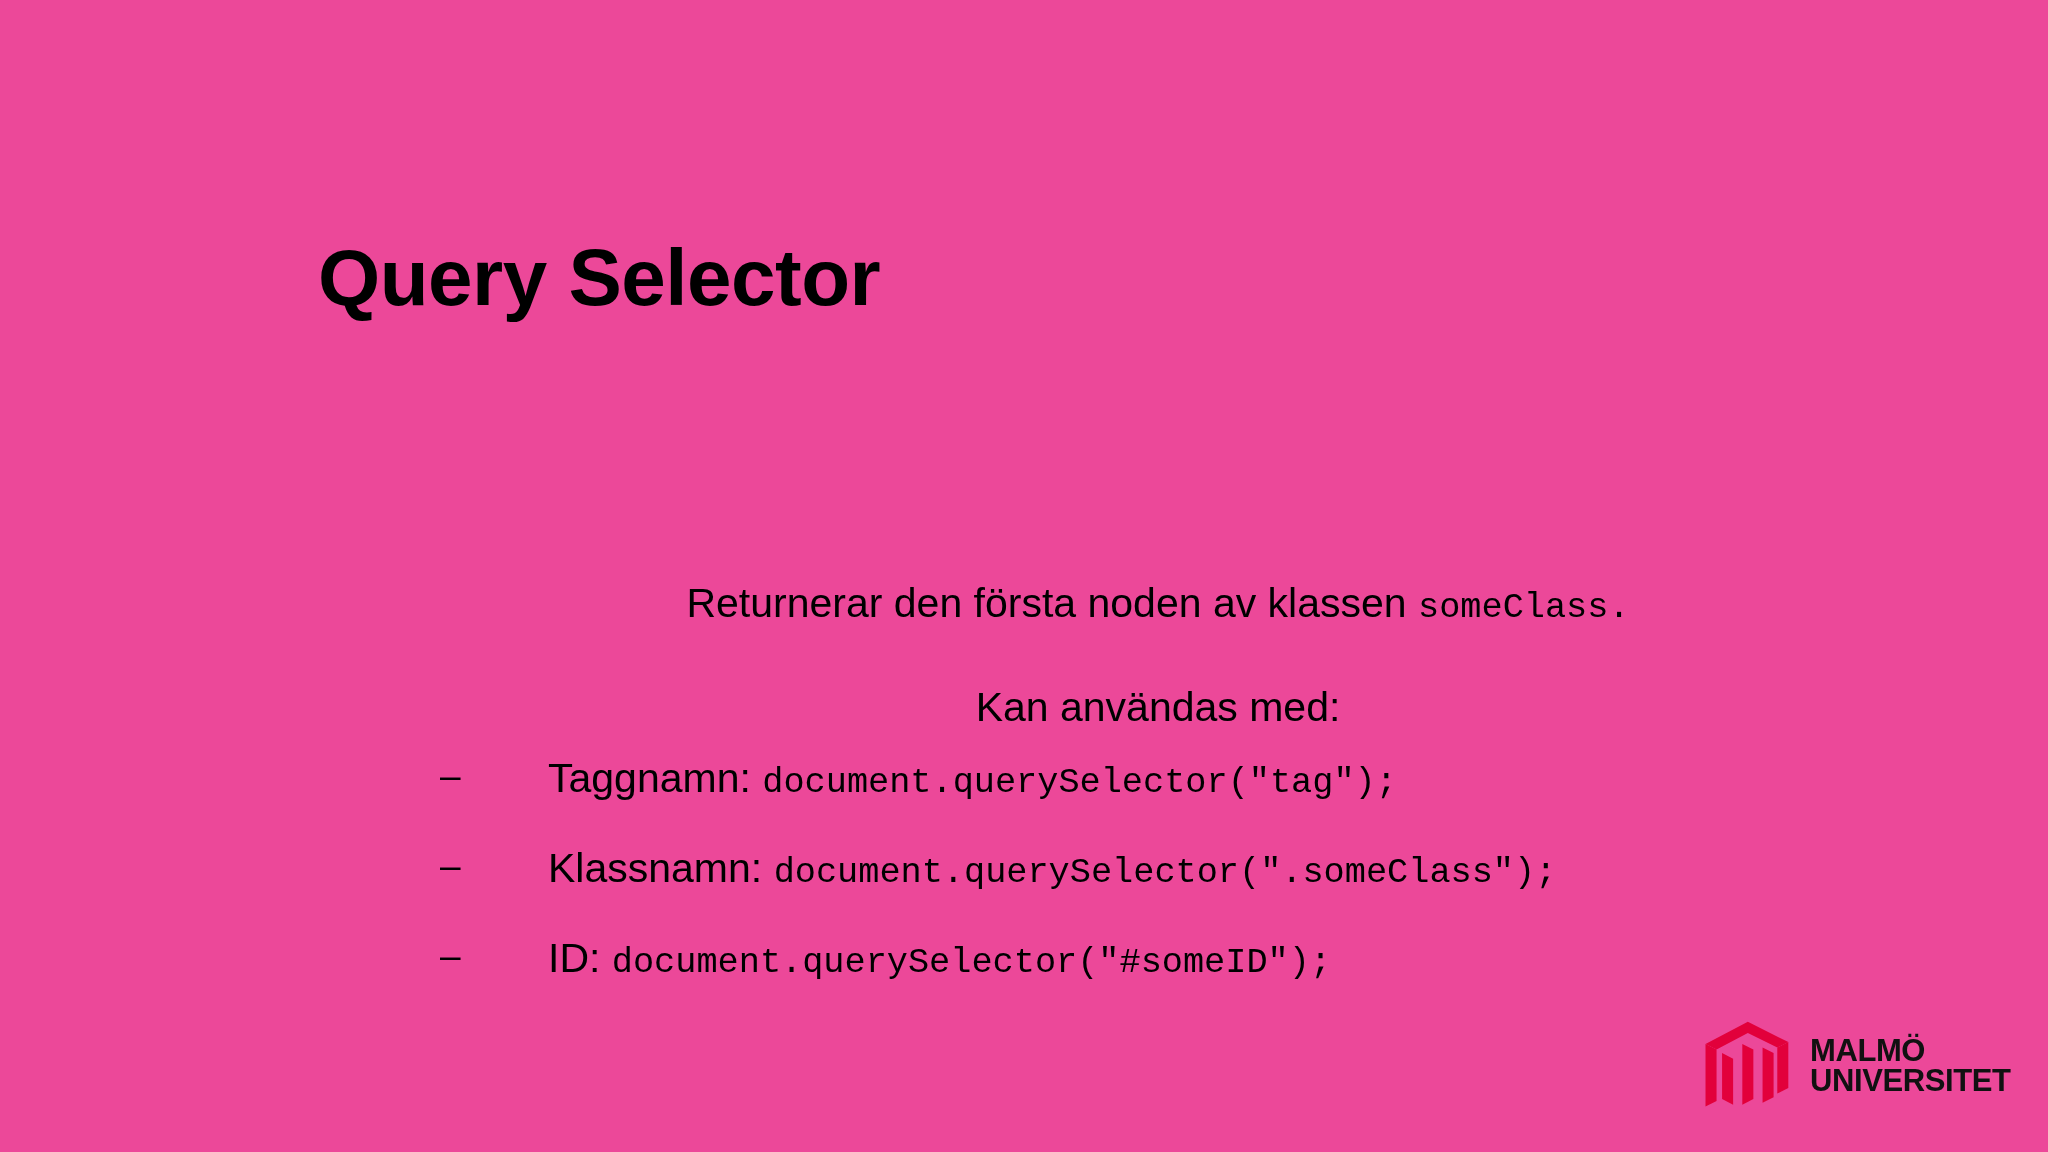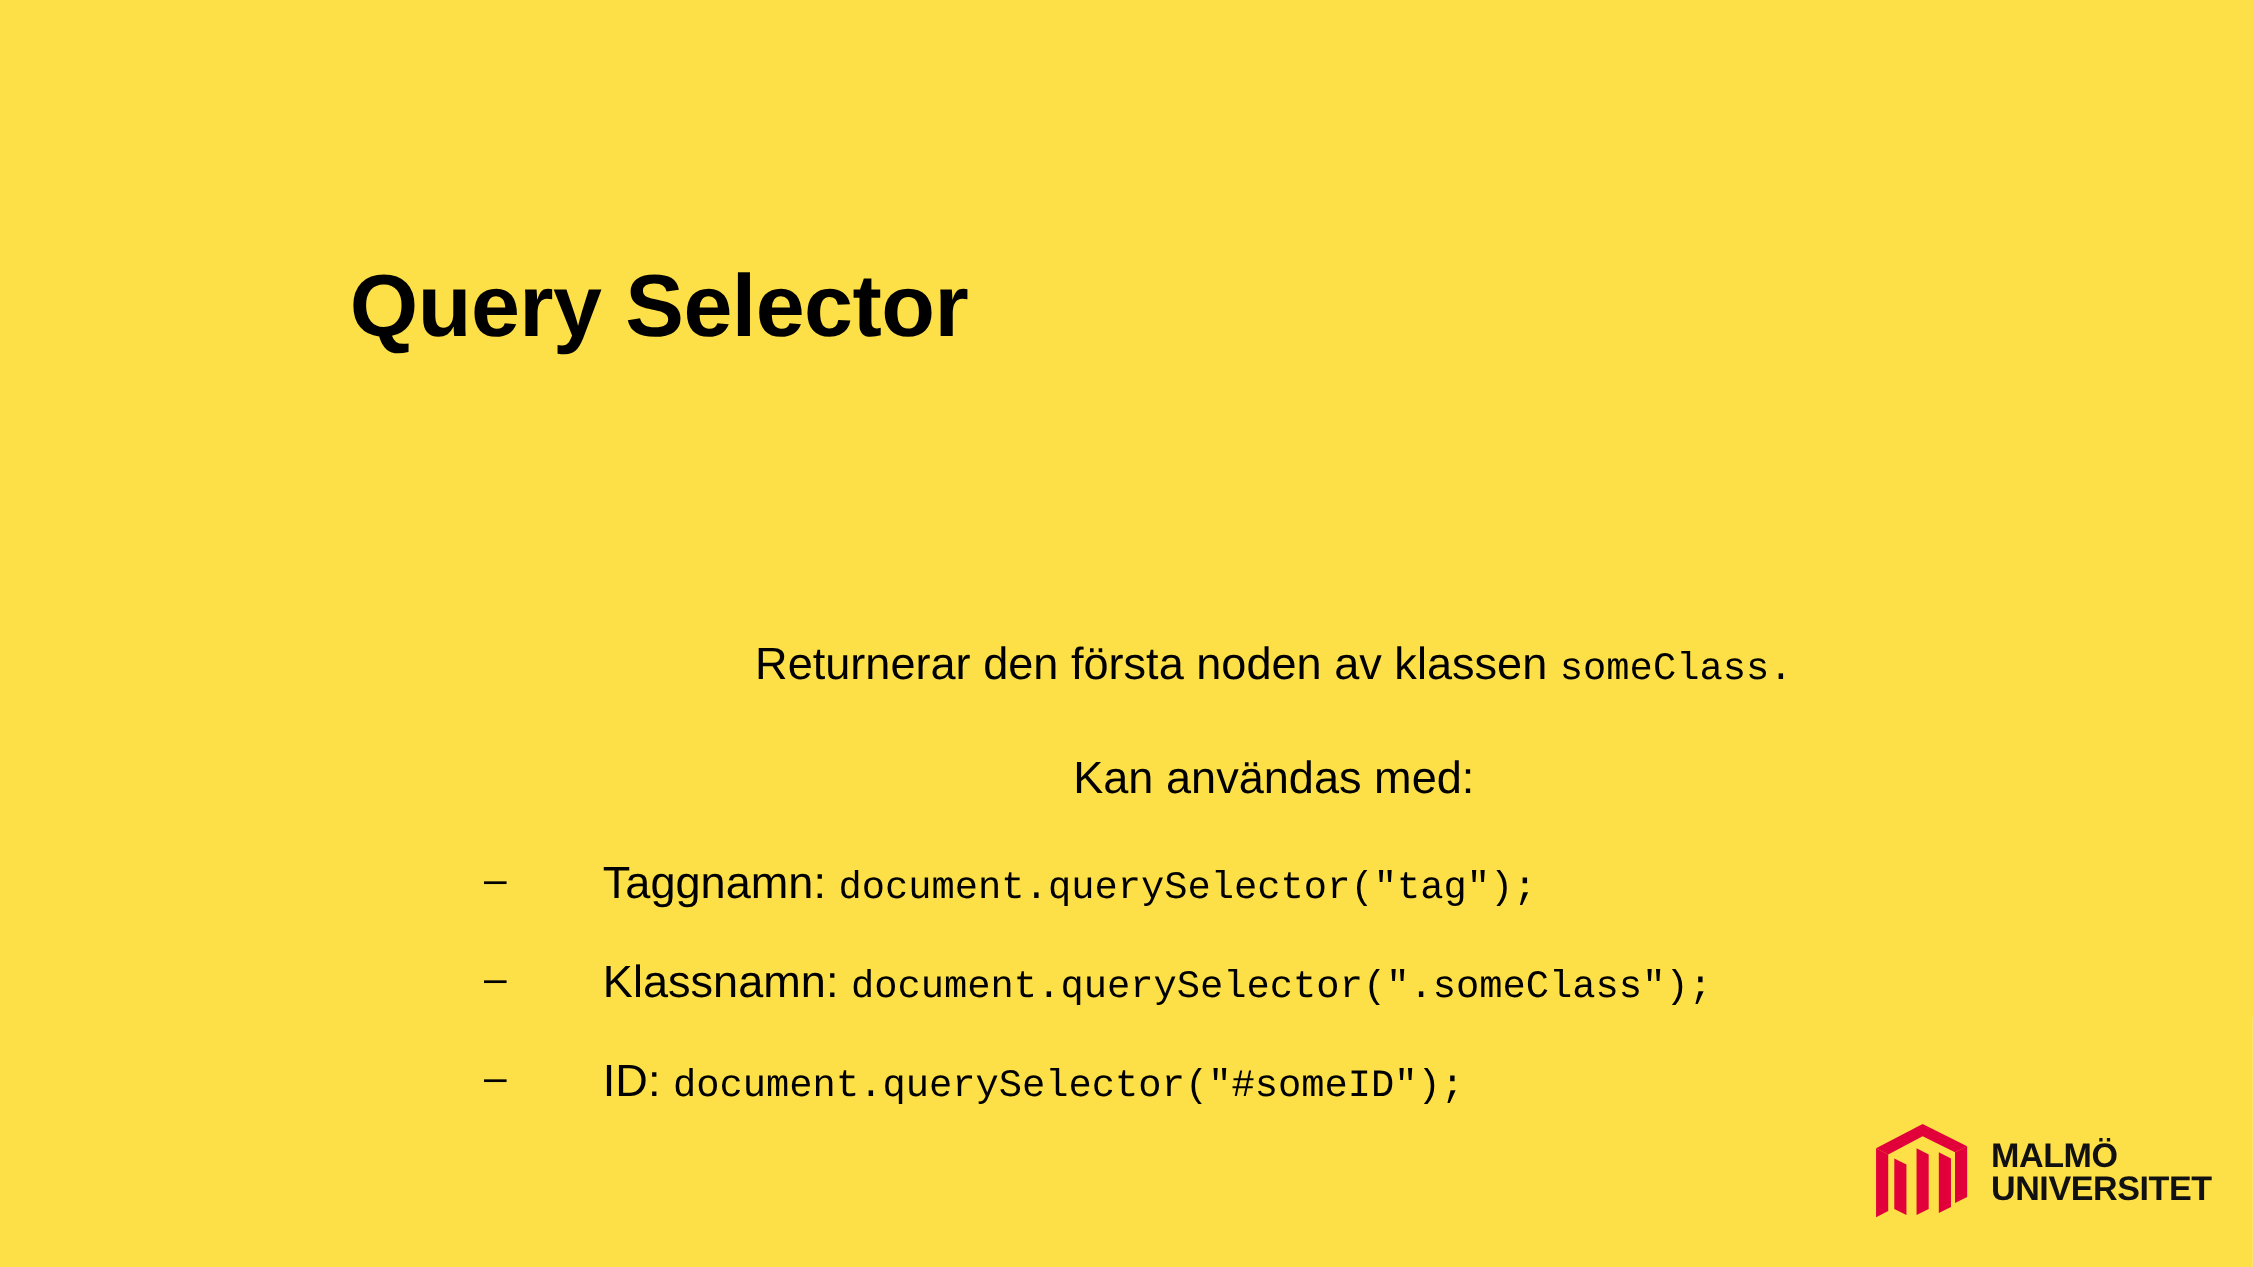--- a/index.html
+++ b/index.html
@@ -12,21 +12,21 @@
     height: 1152px;
     overflow: hidden;
     font-family: "Liberation Sans", sans-serif;
     color: #000000;
     position: relative;
   }
 
   .slide {
     position: absolute;
     inset: 0;
-    background: #fde047;
+    background: #ec4899;
     text-decoration: underline;
   }
 
   
   .slide-title {
     position: absolute;
     left: 318px;
     top: 182px;
     font-size: 80px;
     font-weight: bold;
@@ -57,21 +57,21 @@
   }
 
   .body-line {
     font-size: 41px;
     line-height: 1.25;
     color: #000000;
     white-space: nowrap;
     text-align: center;
   }
   .body-line.first { margin-bottom: 52px; }
-  .body-line.second { margin-bottom: 44px; }
+  .body-line.second { margin-bottom: 20px; }
 
   code, .mono {
     font-family: "Liberation Mono", "DejaVu Sans Mono", monospace;
     font-size: 0.86em;
   }
 
   
   .bullets {
     margin: 0;
     padding: 0;

